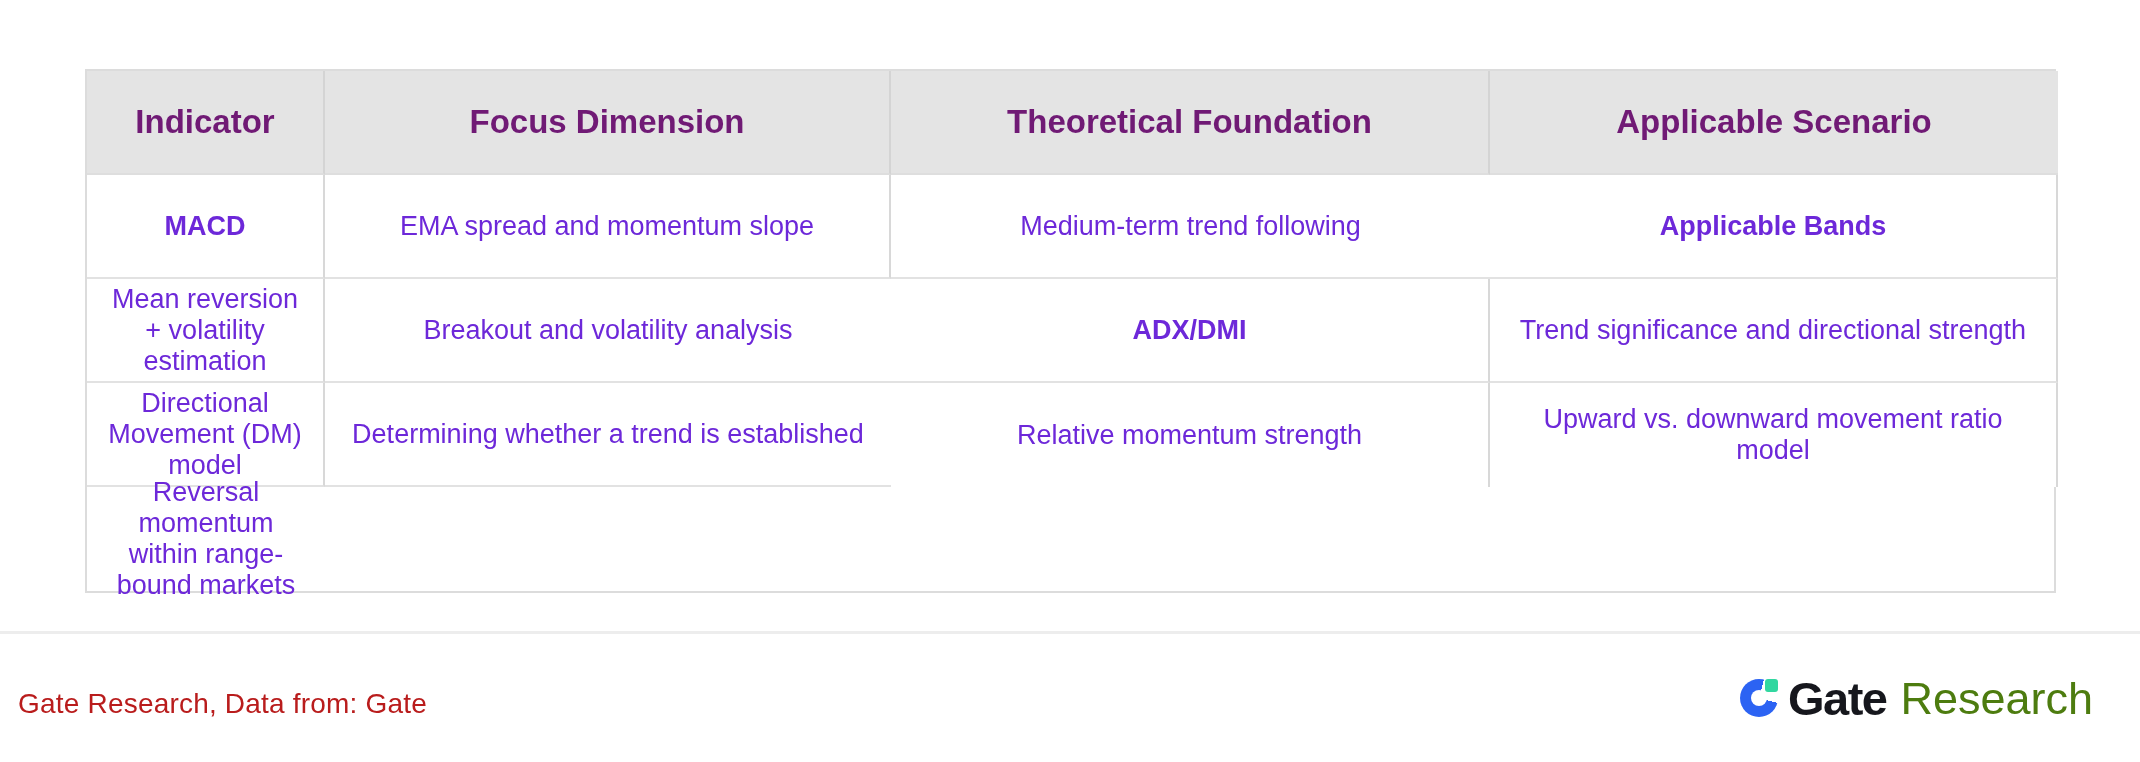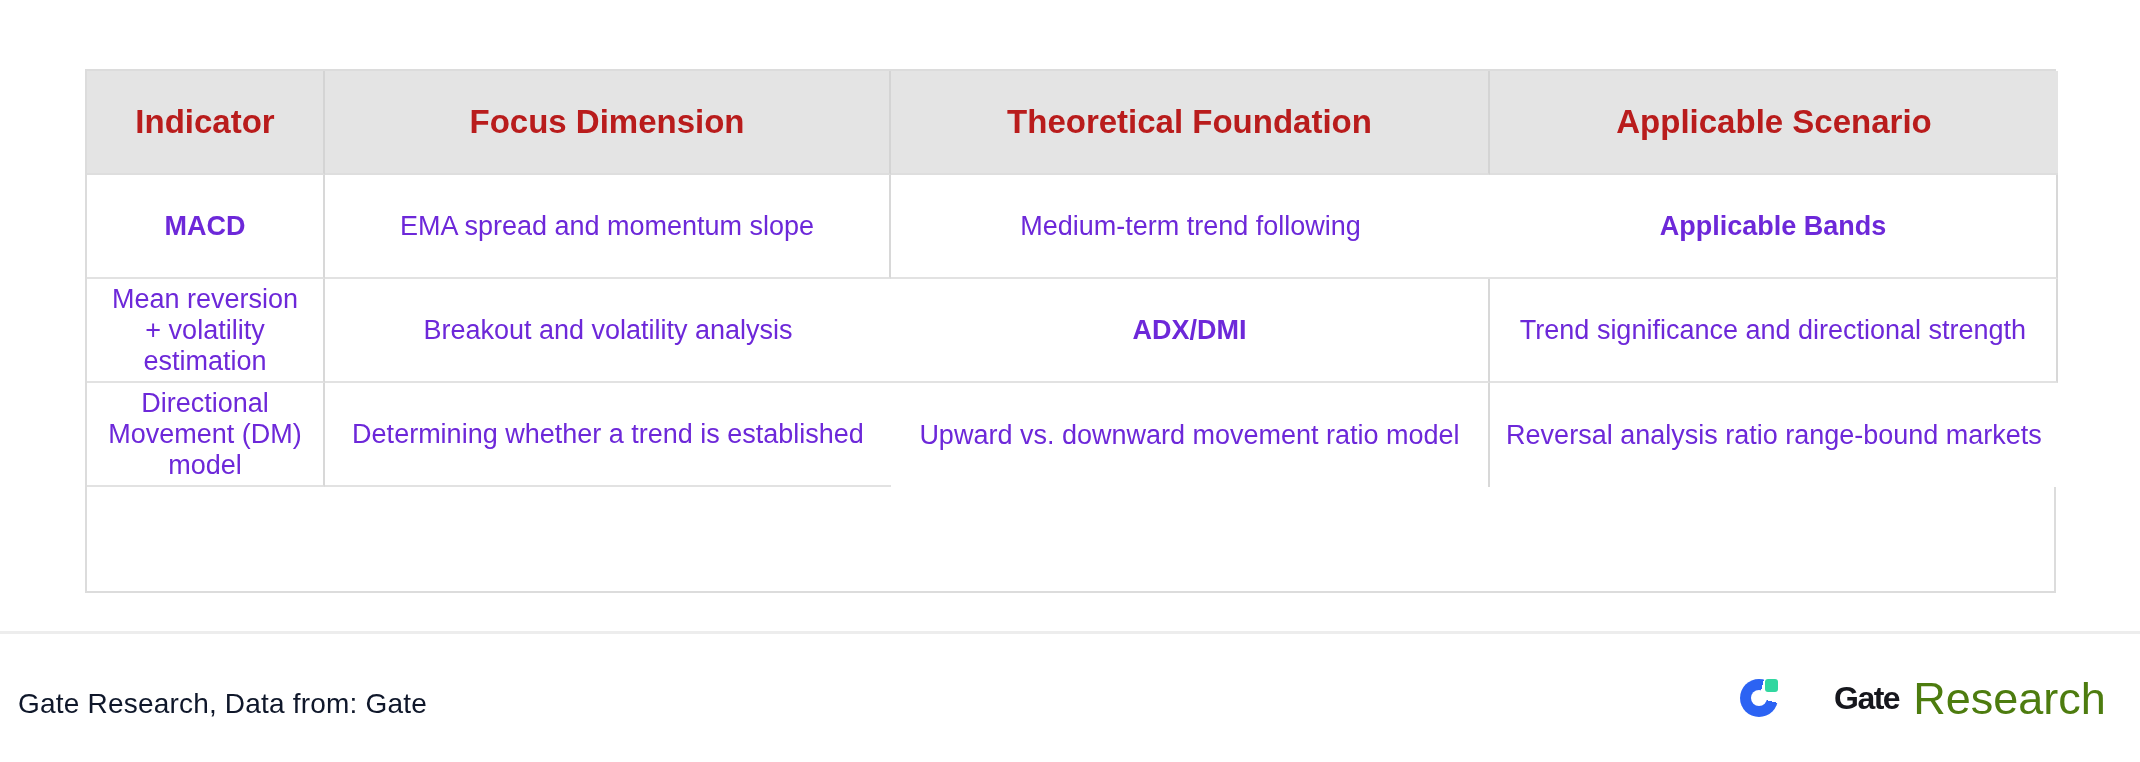--- a/index.html
+++ b/index.html
@@ -43,41 +43,41 @@
     color: #6d28d9;
     padding: 0 14px;
     background: #ffffff;
   }
   .cell.last-col { border-right: none; }
   .cell.last-row { border-bottom: none; }
   .cell.header {
     background: #e4e4e4;
     font-weight: 700;
     font-size: 33px;
-    color: #b91c1c;
+    color: #701a75;
     border-right-color: #d4d4d4;
     border-bottom-color: #dedede;
   }
   .cell.ind { font-weight: 600; }
 
   
   .separator {
     position: absolute;
     left: 0;
     top: 631px;
     width: 2140px;
     height: 3px;
     background: #ededed;
   }
   .attribution {
     position: absolute;
     left: 18px;
     top: 688px;
     font-size: 28px;
-    color: #0f172a;
+    color: #b91c1c;
     letter-spacing: 0.2px;
   }
 
   
   .logo {
     position: absolute;
     left: 1740px;
     top: 672px;
     height: 52px;
     display: flex;
@@ -105,26 +105,25 @@
   .logo-square {
     position: absolute;
     top: 0px;
     right: 0px;
     width: 13px;
     height: 13px;
     border-radius: 3px;
     background: #31d7a0;
   }
   .logo-brand {
-    font-size: 32px;
+    font-size: 47px;
     font-weight: 700;
     color: #16171d;
     letter-spacing: -1.5px;
     line-height: 1;
-    margin-left: 46px;
   }
   .logo-suffix {
     font-size: 45px;
     font-weight: 400;
     color: #4d7c0f;
     margin-left: 14px;
     line-height: 1;
   }
 </style>
 </head>
@@ -145,22 +144,23 @@
 
     <div class="cell ind">Applicable Bands</div>
     <div class="cell">Mean reversion + volatility estimation</div>
     <div class="cell last-col">Breakout and volatility analysis</div>
 
     <div class="cell ind">ADX/DMI</div>
     <div class="cell">Trend significance and directional strength</div>
     <div class="cell">Directional Movement (DM) model</div>
     <div class="cell last-col">Determining whether a trend is established</div>
 
+    <div class="cell last-row">Relative momentum strength</div>
     <div class="cell last-row">Upward vs. downward movement ratio model</div>
-    <div class="cell last-col last-row">Reversal analysis ratio range-bound markets</div>
+    <div class="cell last-col last-row">Reversal momentum within range-bound markets</div>
   </div>
 
   <div class="separator"></div>
 
   <div class="attribution">Gate Research, Data from: Gate</div>
 
   <div class="logo">
     <div class="logo-mark">
       <div class="logo-ring"></div>
       <div class="logo-square"></div>

